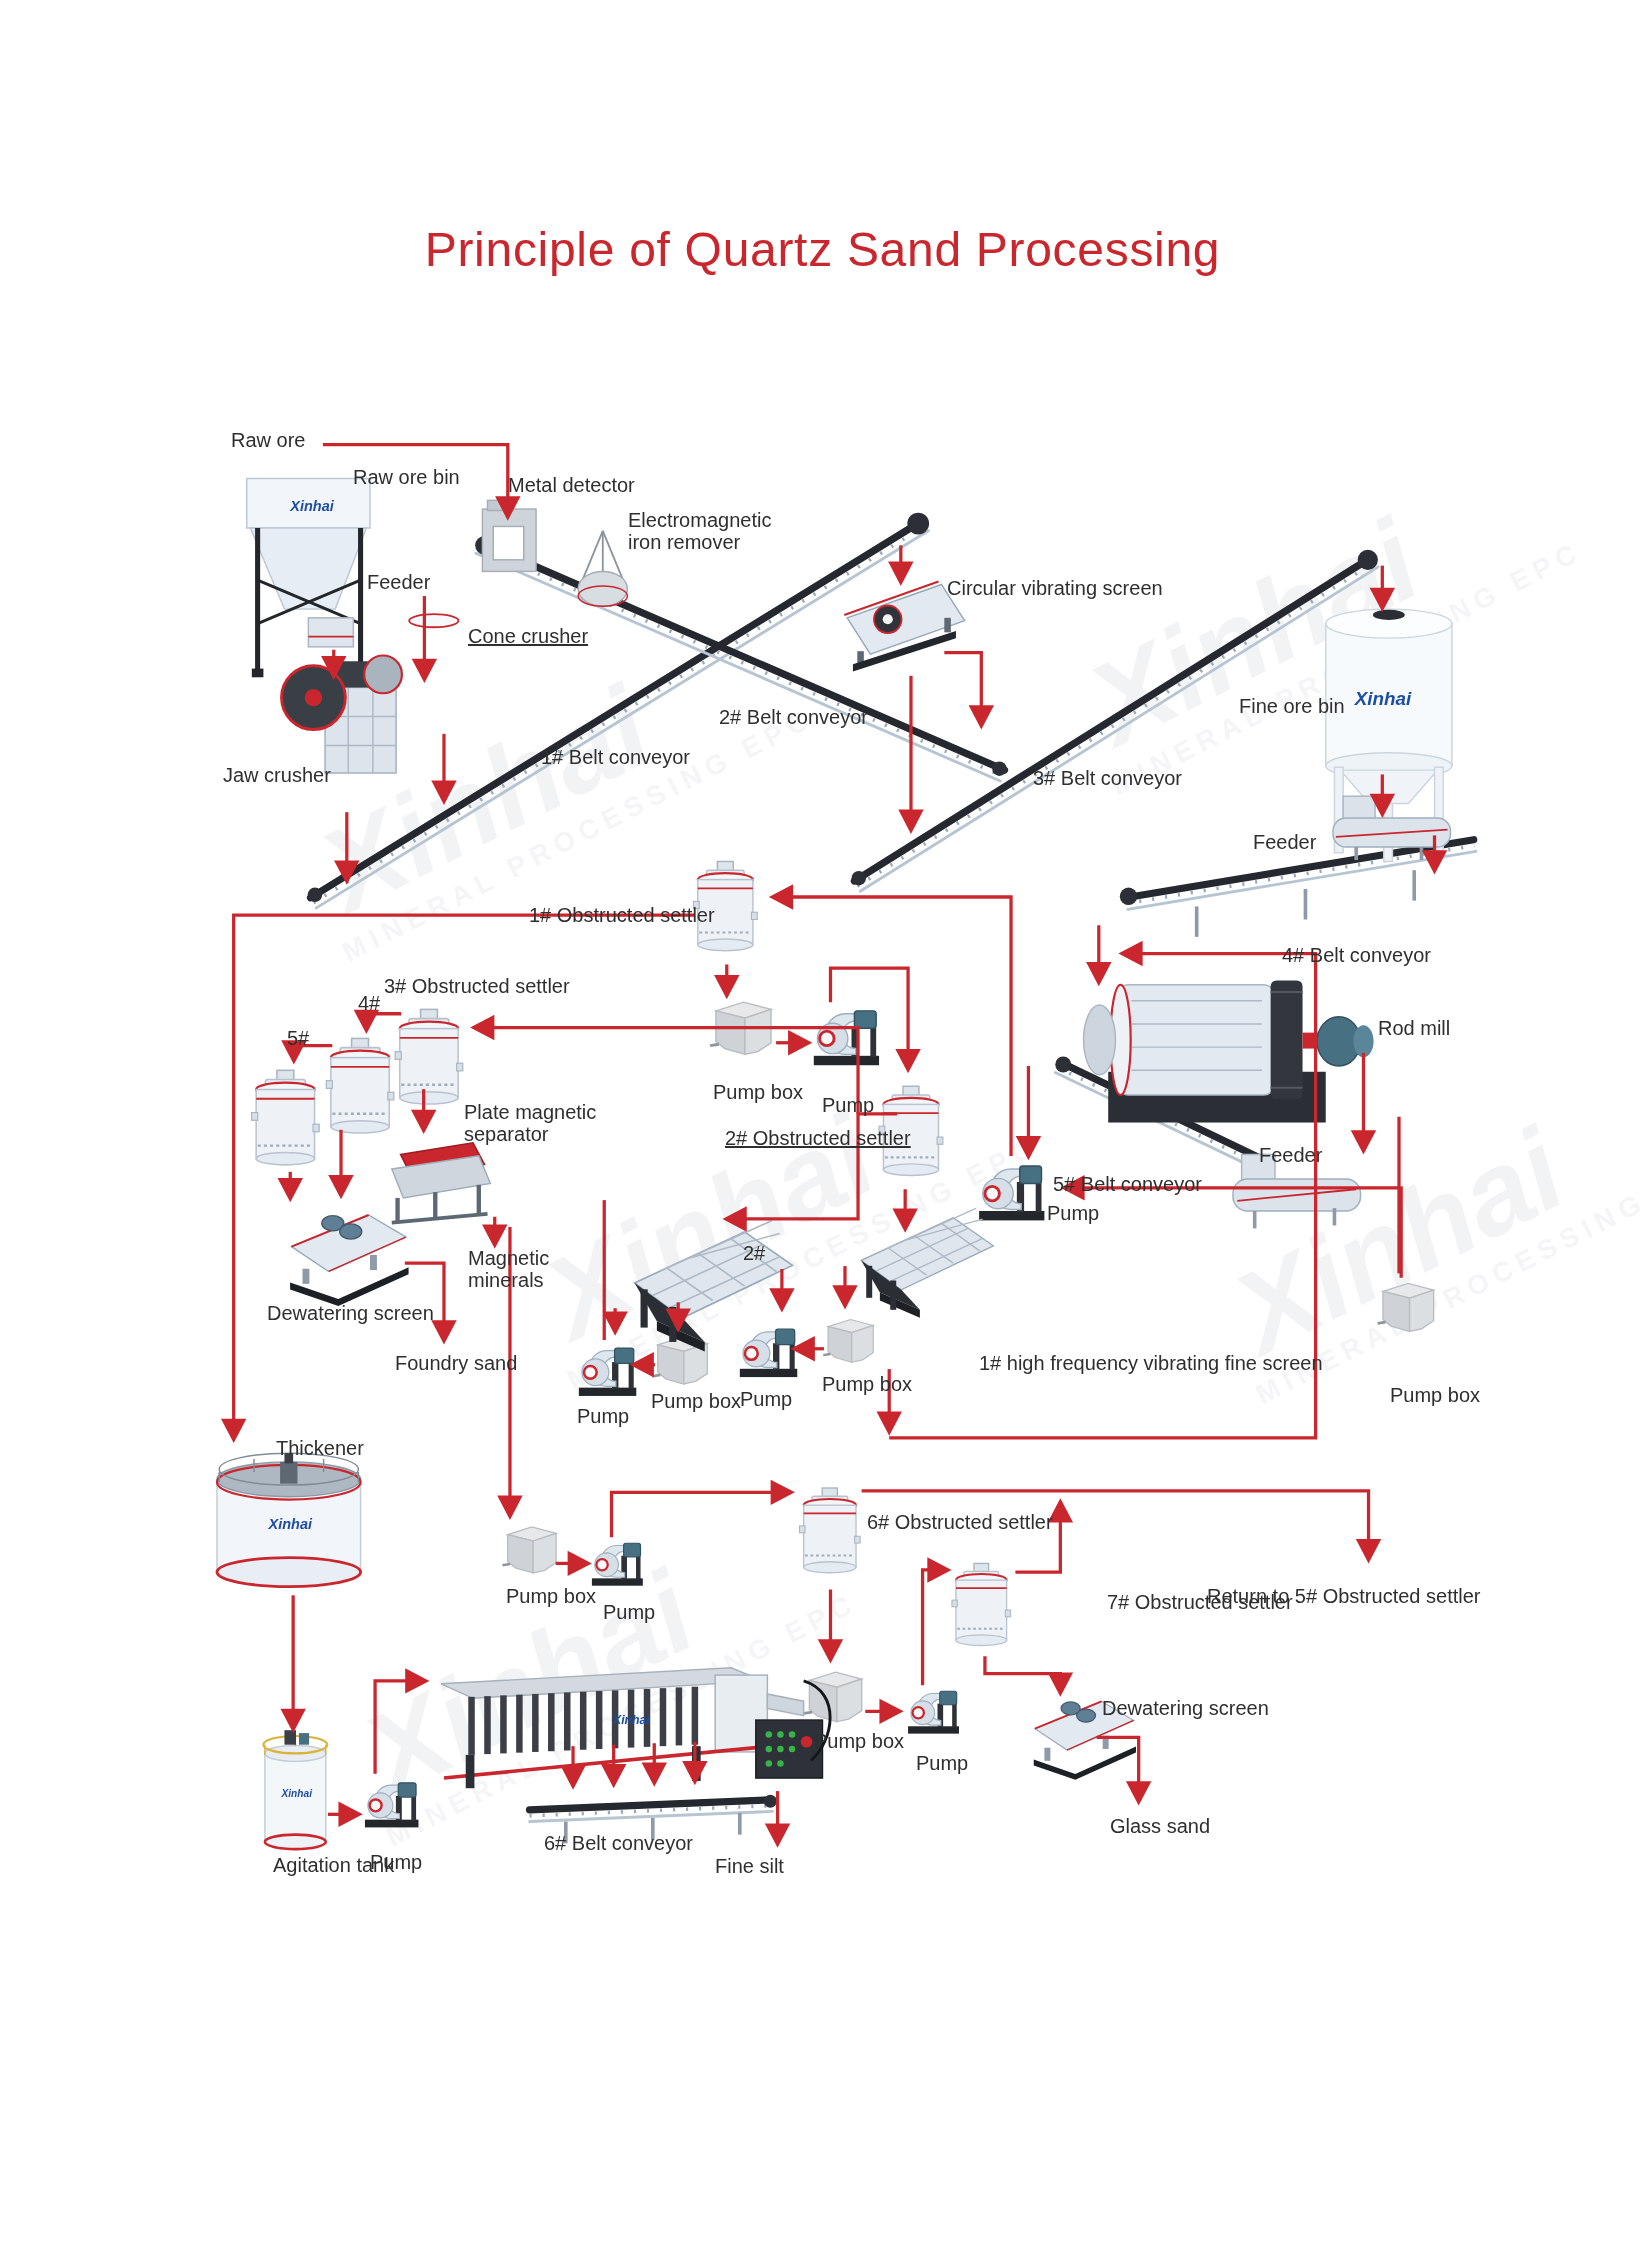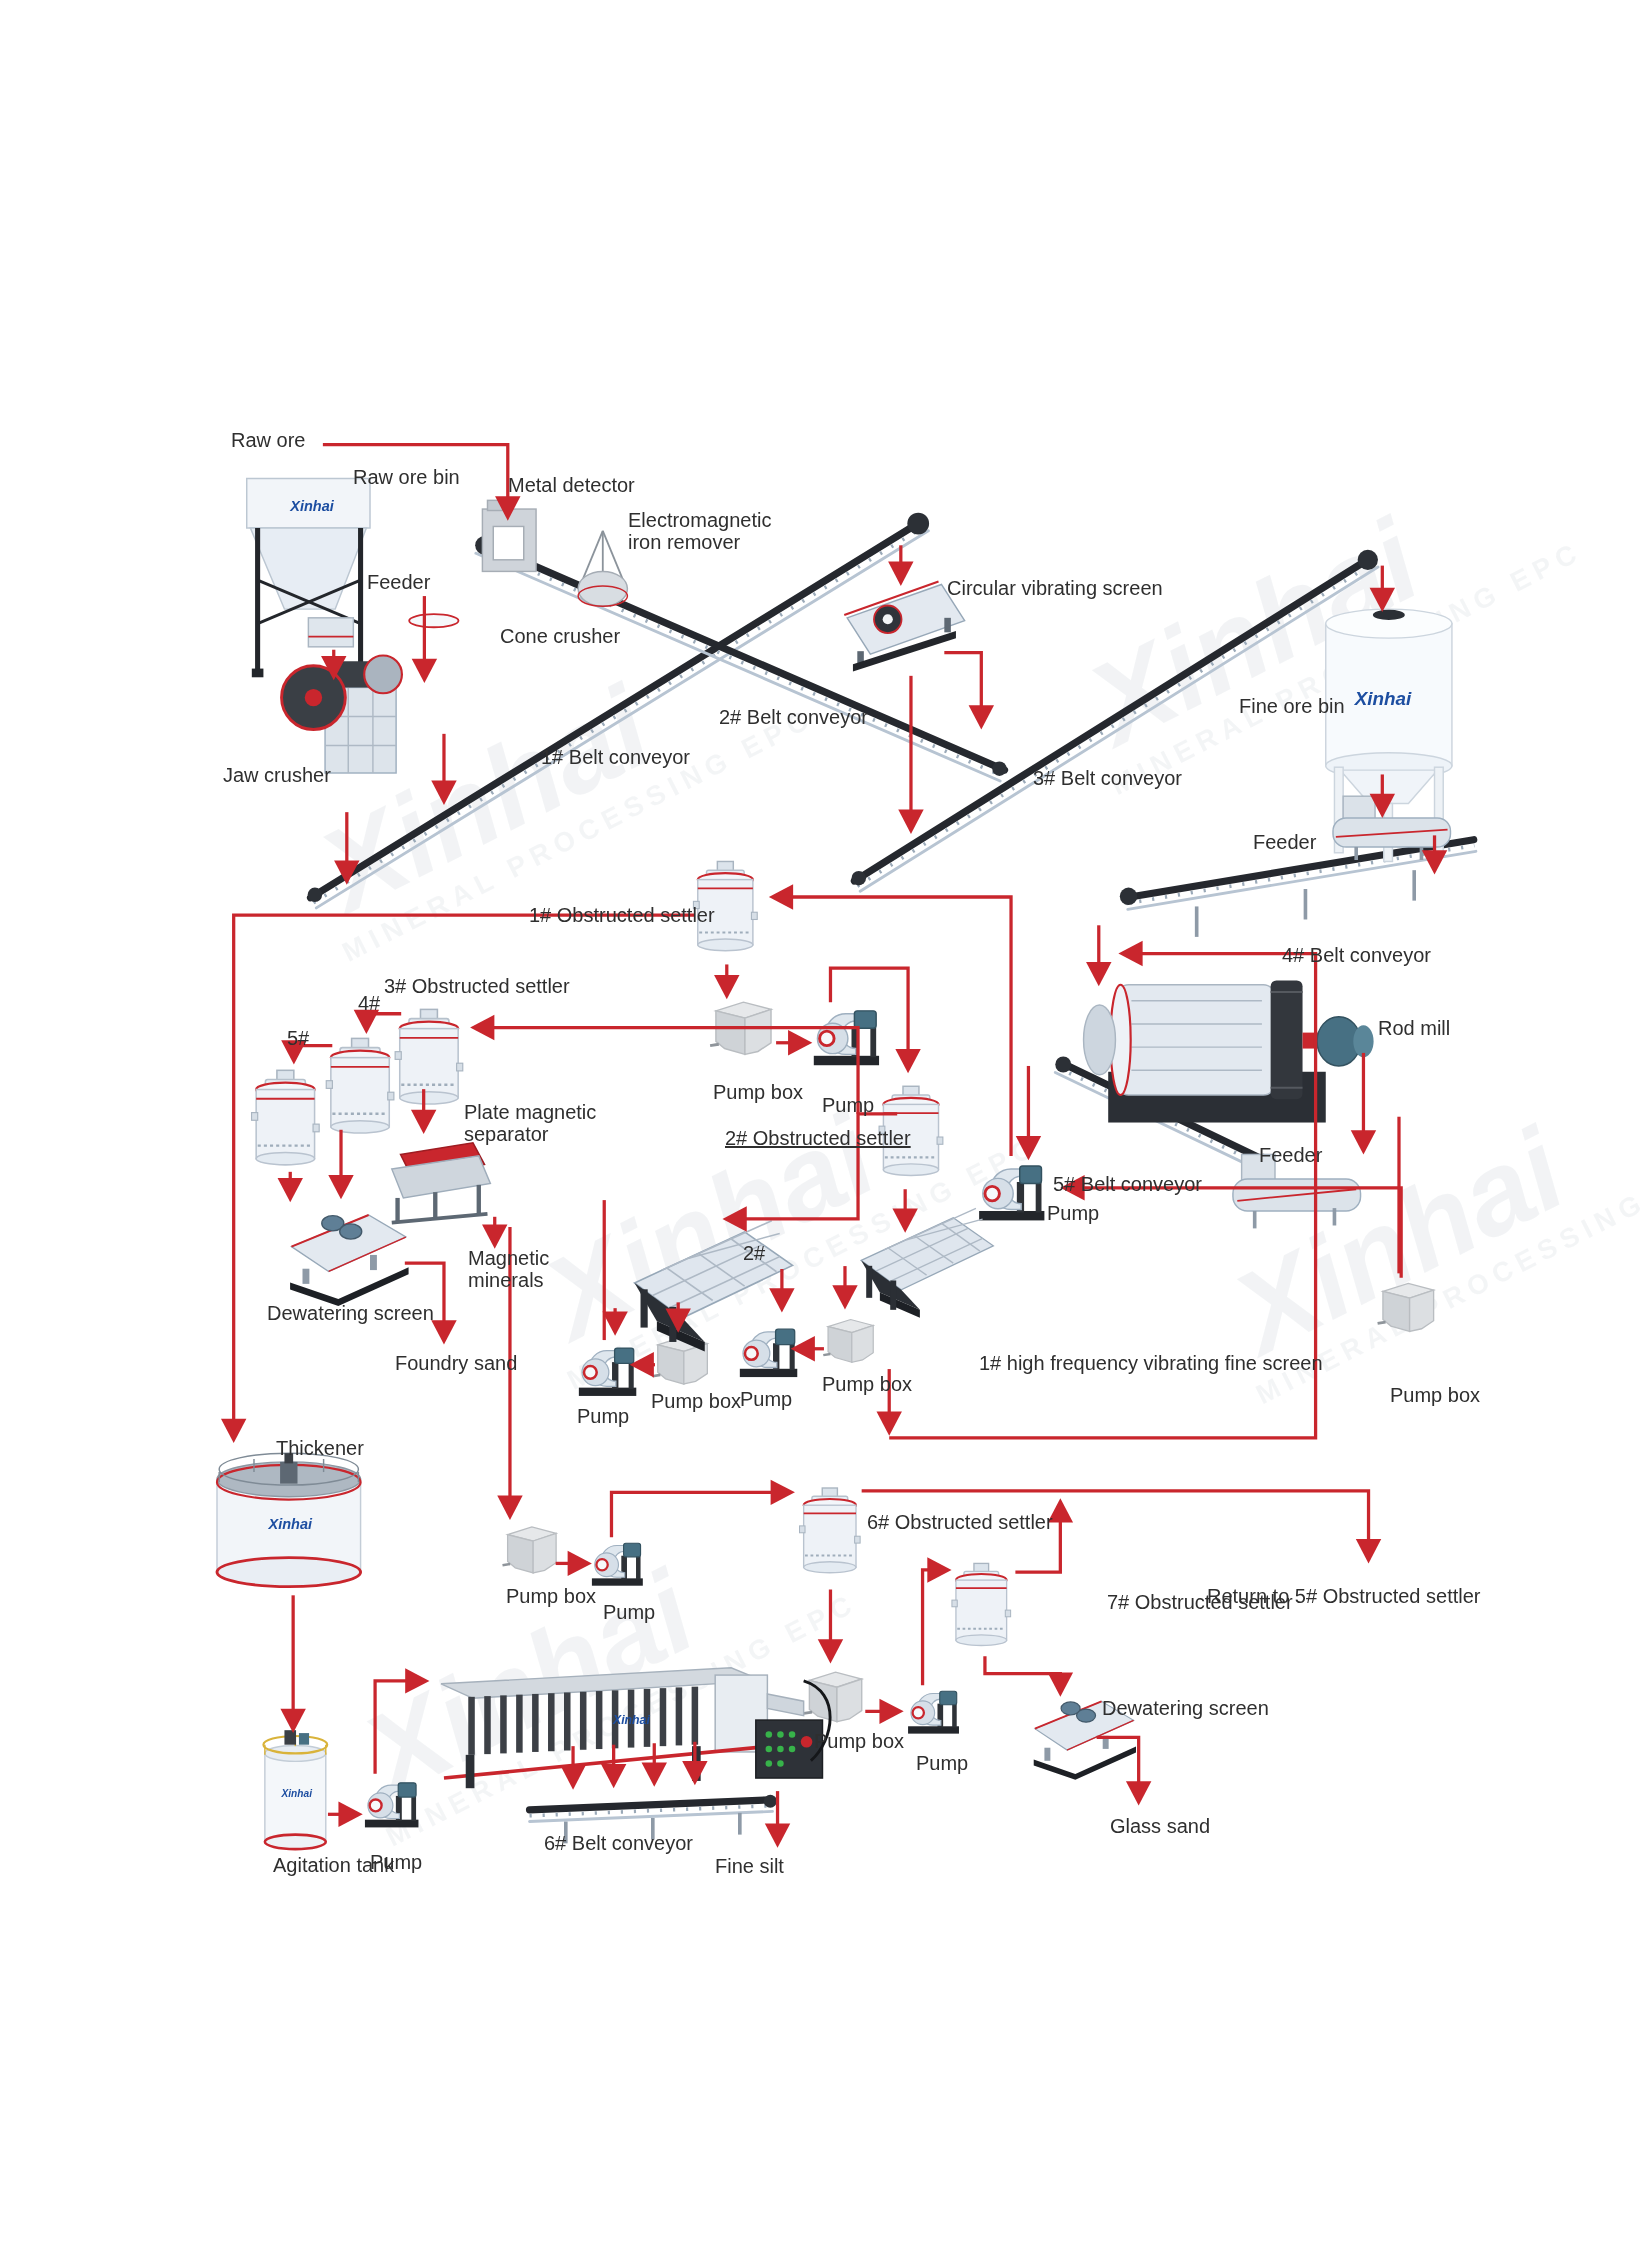--- a/index.html
+++ b/index.html
@@ -17,20 +17,21 @@
   .steelleg{stroke:#8e9aa7;stroke-width:5;}
   .wm-brand{font-size:160px;font-weight:bold;font-style:italic;fill:#e8ebee;}
   .wm-tag{font-size:38px;letter-spacing:9px;fill:#ebedf0;font-weight:bold;}
   .logo{fill:#1d4ea1;font-weight:bold;font-style:italic;}
   .machine-grid{stroke:#aeb9c5;stroke-width:2;}
 </style>
 </head>
 <body>
 
 <div id="canvas">
+  <div id="title">Principle of Quartz Sand Processing</div>
 
   <svg id="flow-svg" width="1645" height="2261" viewBox="0 0 2268 3118">
     <defs>
       <marker id="ah" viewBox="0 0 12 12" refX="9" refY="6" markerWidth="8.5" markerHeight="8.5" orient="auto-start-reverse">
         <path d="M1,0.5 L11.5,6 L1,11.5 z" fill="#c9262d"></path>
       </marker>
 
       <g id="sym-settler">
         <rect x="27" y="0" width="22" height="15" fill="#dce4ec" stroke="#a9b5c1" stroke-width="2"></rect>
         <rect x="12" y="12" width="52" height="9" rx="3" fill="#e8eef5" stroke="#b6c1cc" stroke-width="2"></rect>
@@ -423,21 +424,21 @@
     </g>
   </svg>
 
   <div id="labels-layer">
       <div class="lbl" style="left: 231px; top: 429px;">Raw ore</div>
       <div class="lbl" style="left: 353px; top: 466px;">Raw ore bin</div>
       <div class="lbl" style="left: 508px; top: 474px;">Metal detector</div>
       <div class="lbl" style="left: 628px; top: 509px;">Electromagnetic
 iron remover</div>
       <div class="lbl" style="left: 367px; top: 571px;">Feeder</div>
-      <div class="lbl" style="left: 500px; top: 625px;">Cone crusher</div>
+      <div class="lbl" style="left: 468px; top: 625px; text-decoration: underline;">Cone crusher</div>
       <div class="lbl" style="left: 223px; top: 764px;">Jaw crusher</div>
       <div class="lbl" style="left: 541px; top: 746px;">1# Belt conveyor</div>
       <div class="lbl" style="left: 719px; top: 706px;">2# Belt conveyor</div>
       <div class="lbl" style="left: 947px; top: 577px;">Circular vibrating screen</div>
       <div class="lbl" style="left: 1033px; top: 767px;">3# Belt conveyor</div>
       <div class="lbl" style="left: 1239px; top: 695px;">Fine ore bin</div>
       <div class="lbl" style="left: 1253px; top: 831px;">Feeder</div>
       <div class="lbl" style="left: 1282px; top: 908px; margin-top: 36px;">4# Belt conveyor</div>
       <div class="lbl" style="left: 529px; top: 904px;">1# Obstructed settler</div>
       <div class="lbl" style="left: 713px; top: 1081px;">Pump box</div>

